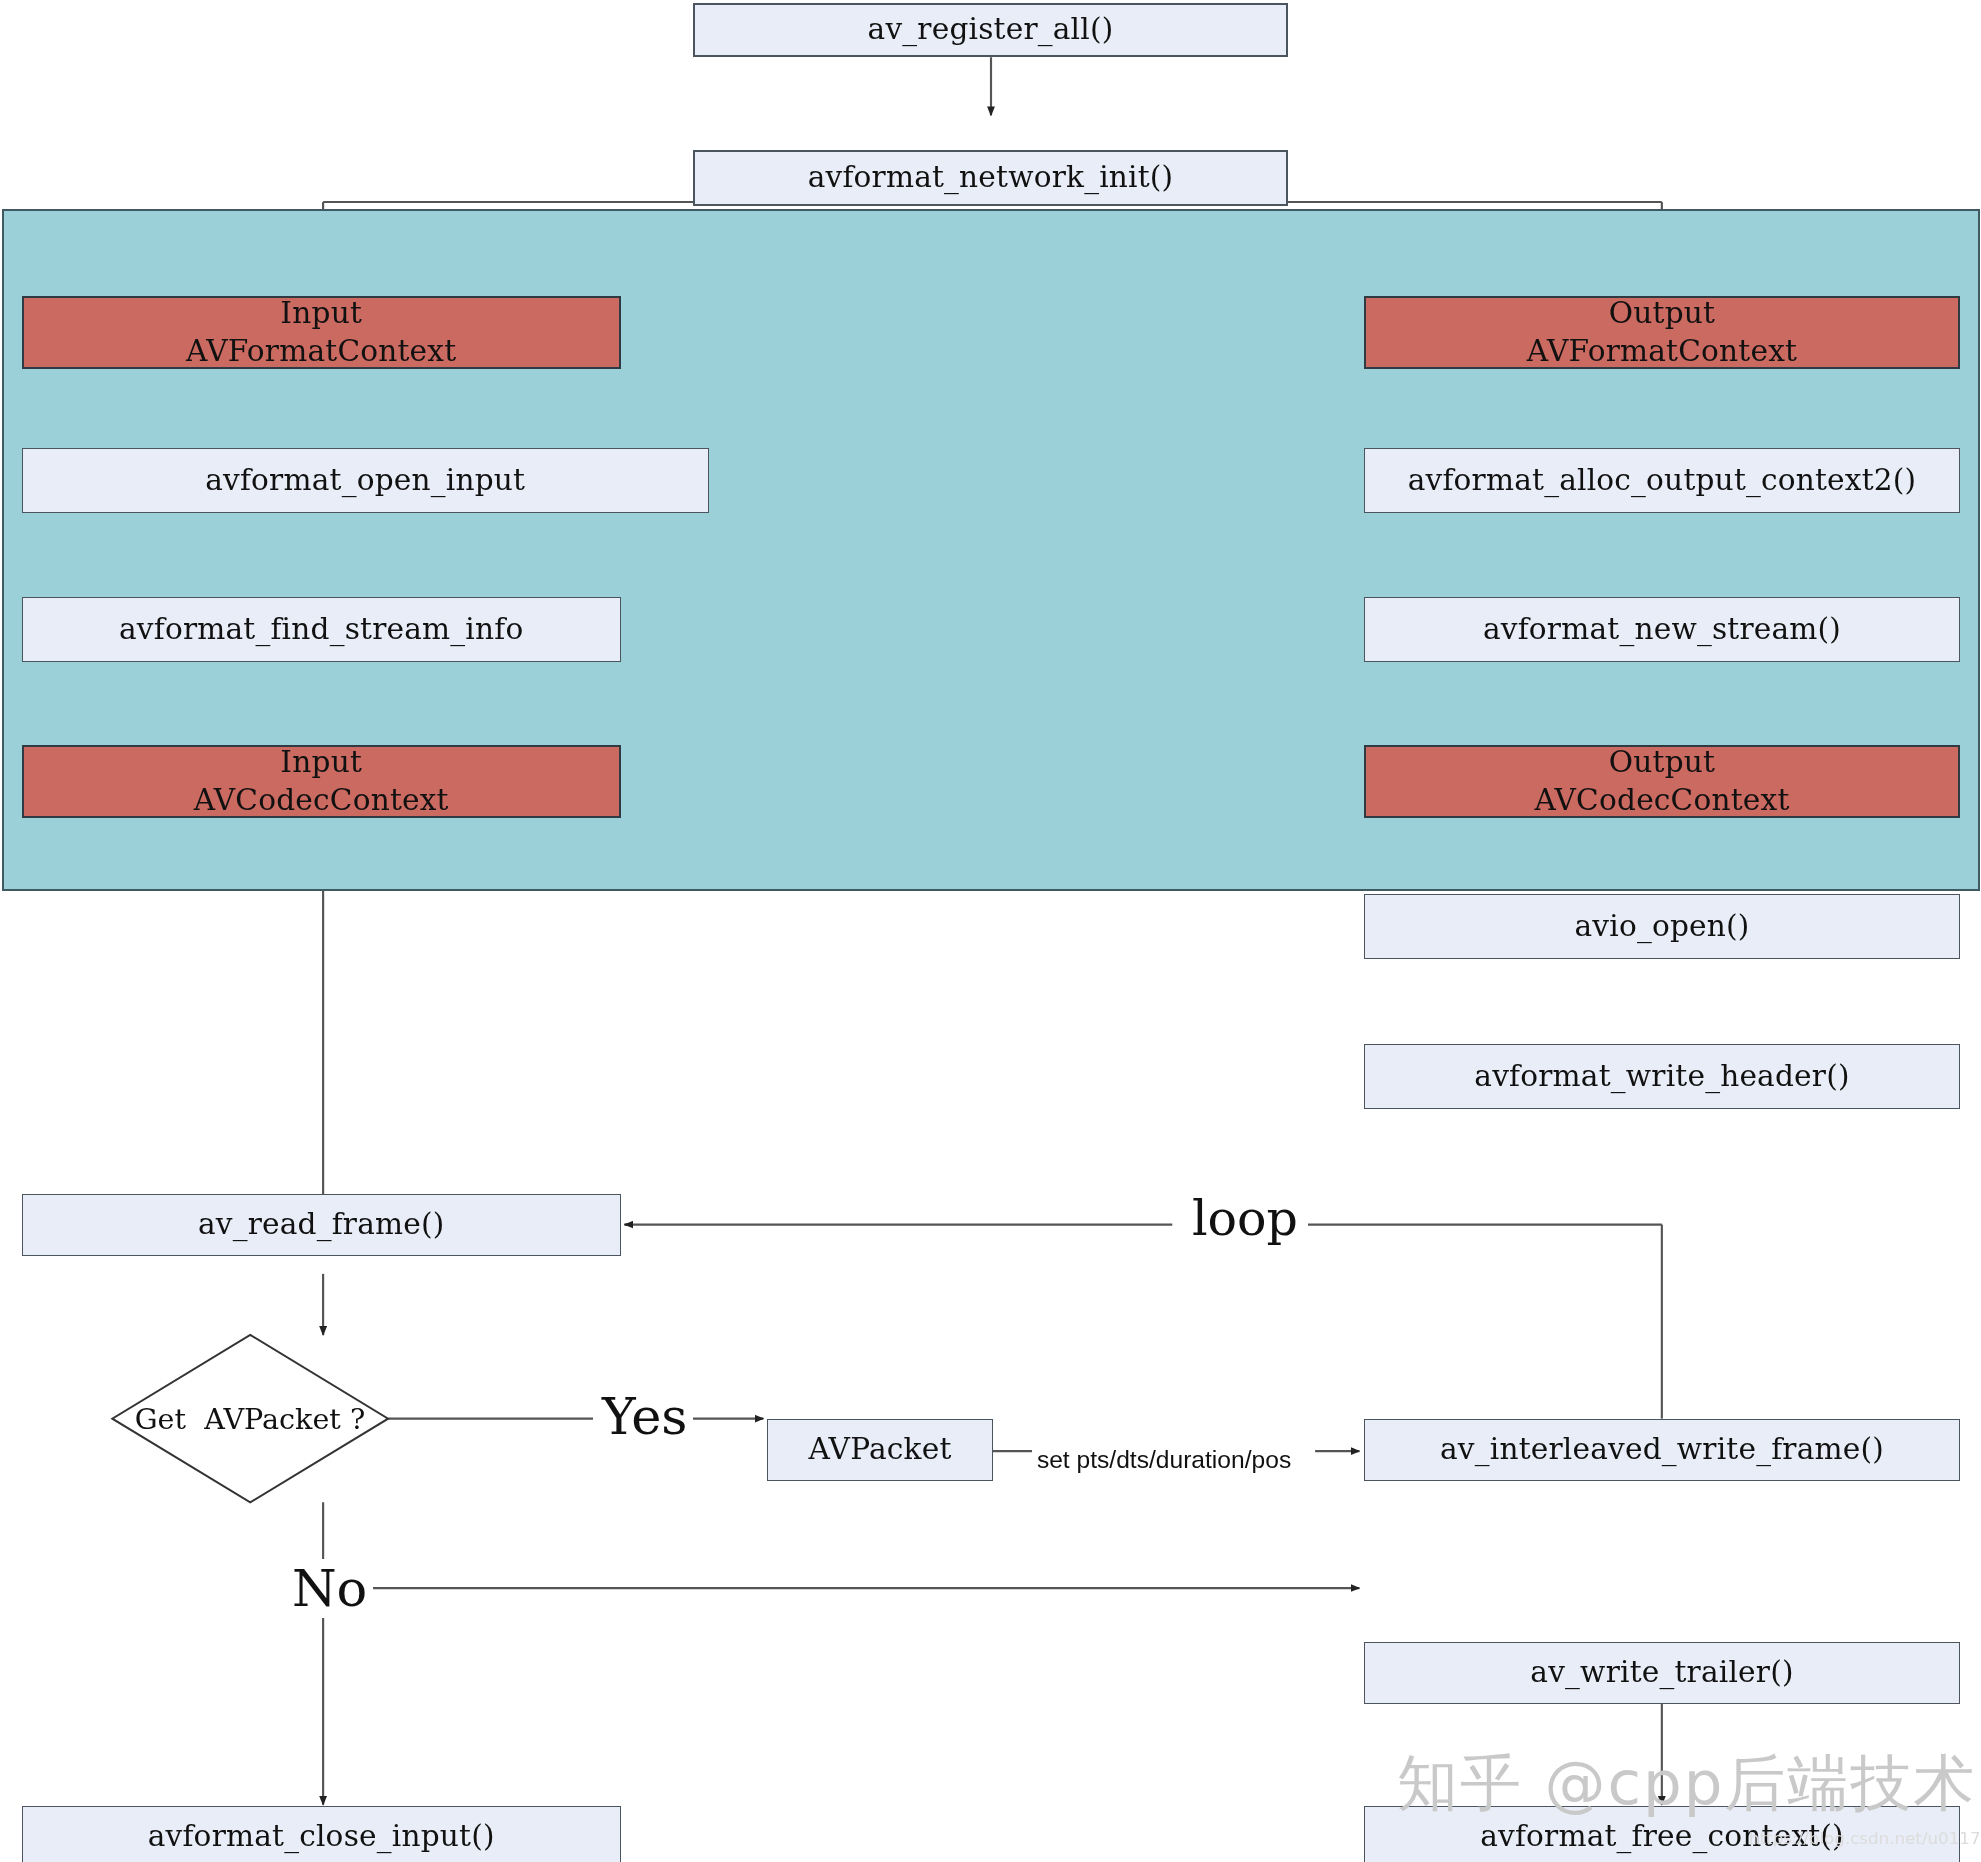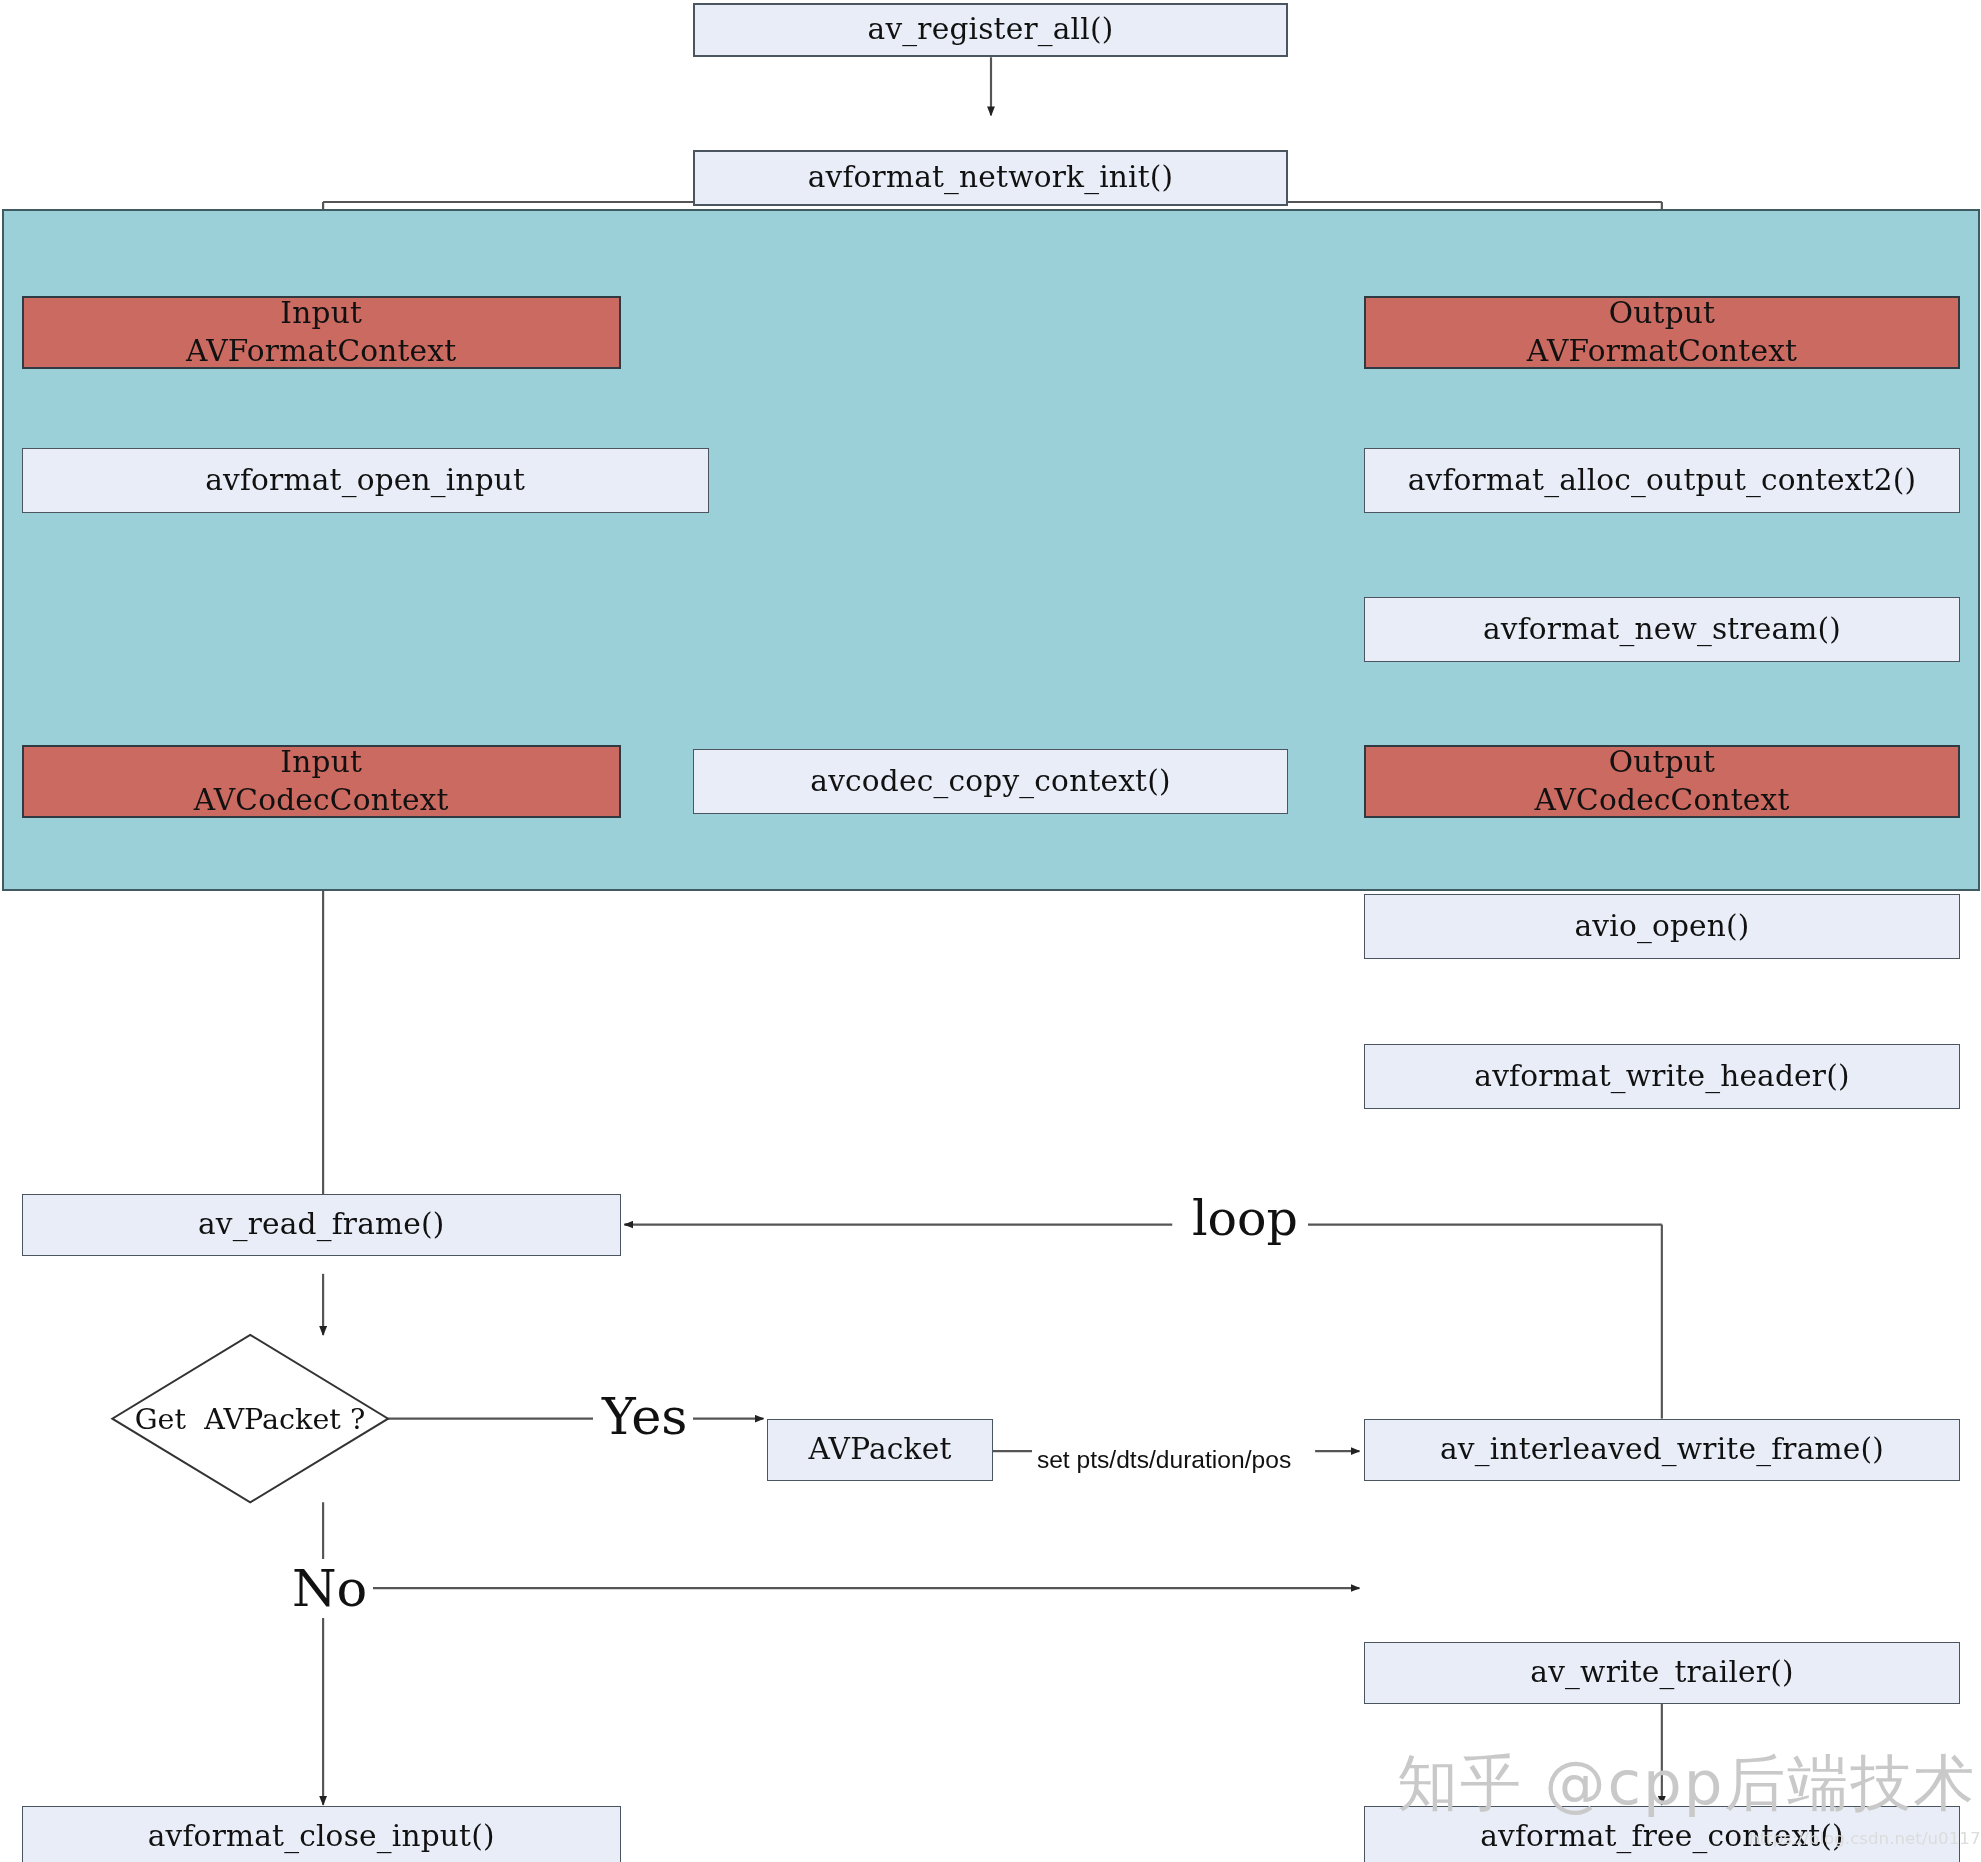--- a/index.html
+++ b/index.html
@@ -201,29 +201,29 @@
 
   <div class="node red" style="left:21.7px; top:296px; width:599px; height:73px;">
     <span class="l1">Input</span>
     <span class="l2">AVFormatContext</span>
   </div>
 
   <div class="node thin" style="left:21.7px; top:448px; width:687px; height:65px;">
     <span>avformat_open_input</span>
   </div>
 
+  <div class="node thin" style="left:21.7px; top:597px; width:599px; height:65px;">
+    <span>avformat_find_stream_info</span>
+  </div>
 
   <div class="node red" style="left:21.7px; top:745px; width:599px; height:73px;">
     <span class="l1">Input</span>
     <span class="l2">AVCodecContext</span>
   </div>
 
-  <div class="node thin" style="left:693px; top:749px; width:595px; height:65px;">
-    <span>avcodec_copy_context()</span>
-  </div>
 
   <div class="node red" style="left:1364px; top:296px; width:596px; height:73px;">
     <span class="l1">Output</span>
     <span class="l2">AVFormatContext</span>
   </div>
 
   <div class="node thin" style="left:1364px; top:448px; width:596px; height:65px;">
     <span>avformat_alloc_output_context2()</span>
   </div>
 

